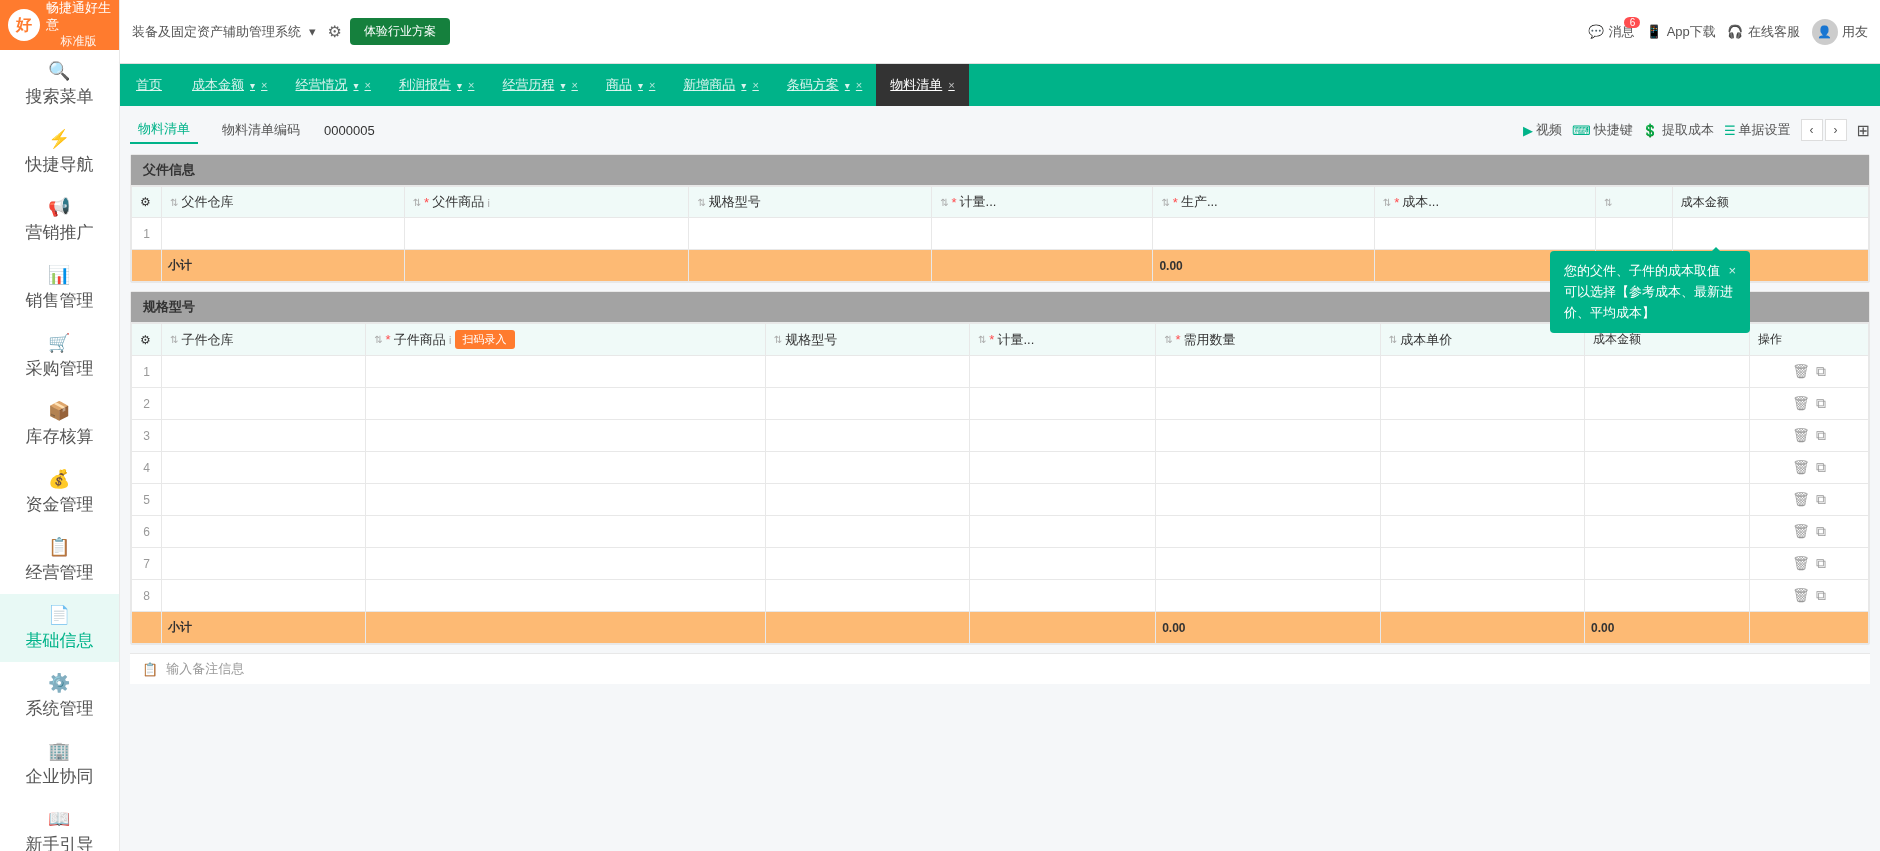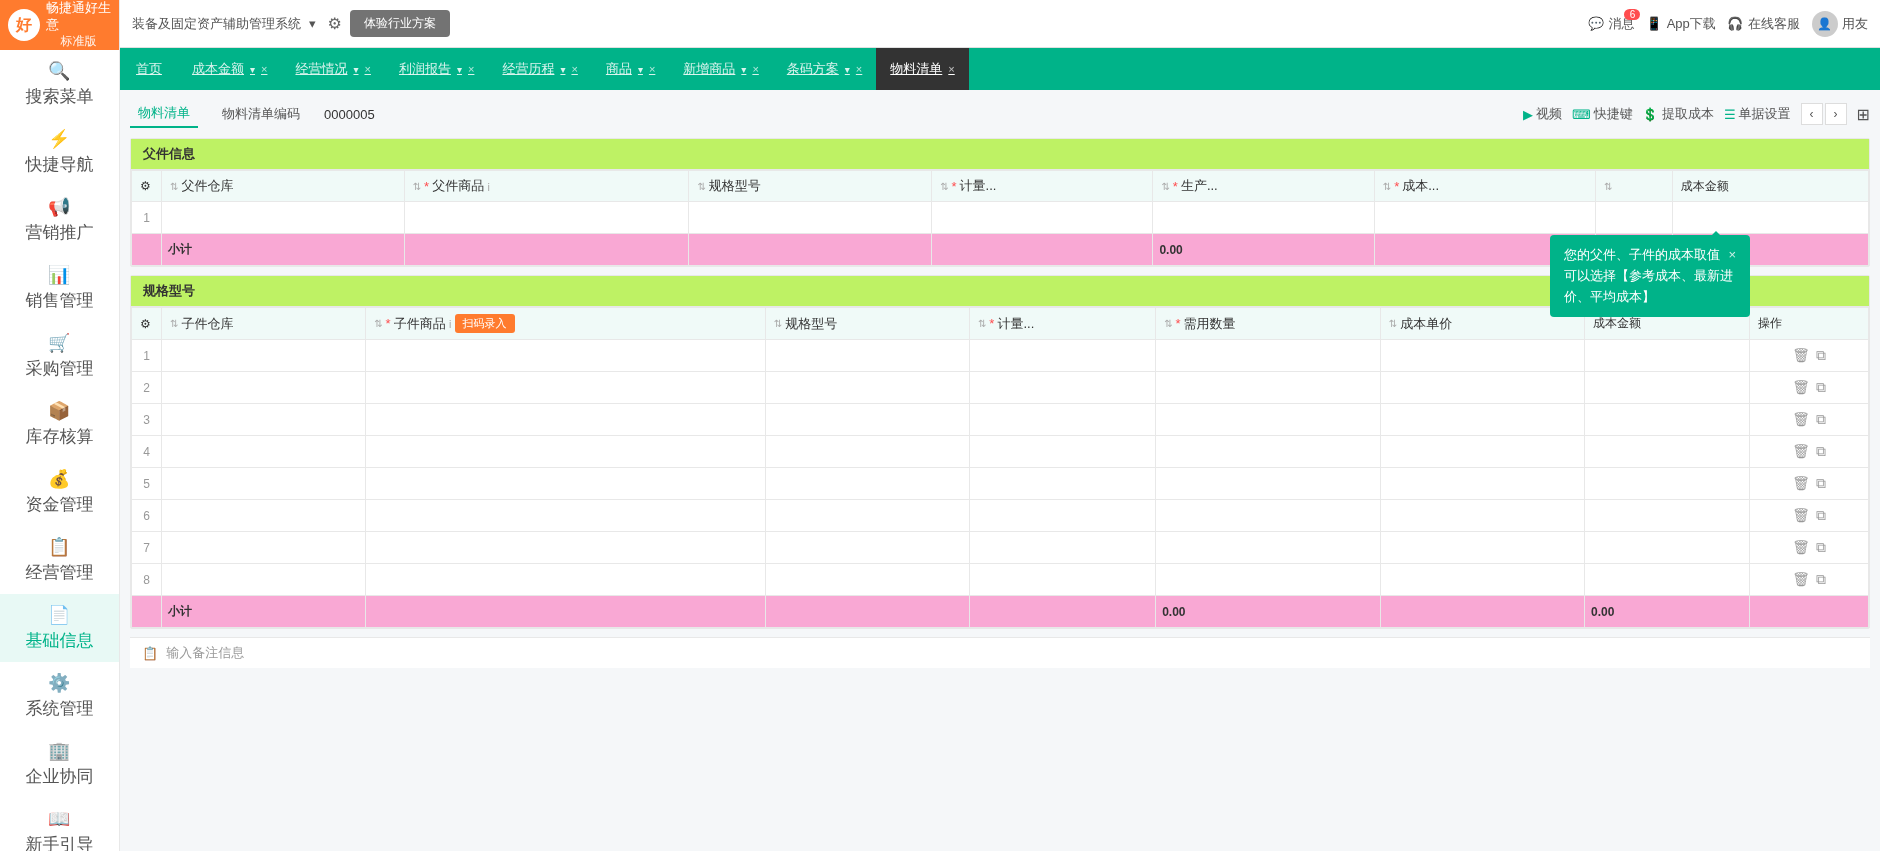--- a/index.html
+++ b/index.html
@@ -14,24 +14,24 @@
     .sidebar-nav { flex: 1; overflow-y: auto; }
     .sidebar-item { display: flex; flex-direction: column; align-items: center; padding: 10px 5px; cursor: pointer; color: #555; border-bottom: none; }
     .sidebar-item.active { background: #e8f9f5; color: #00b389; }
     .sidebar-item .icon { font-size: 18px; margin-bottom: 3px; }
     .sidebar-item .label { font-size: 17px; text-align: center; }
 
     
     .main { flex: 1; display: flex; flex-direction: column; overflow: hidden; }
 
     
-    .topbar { height: 48px; background: #fff; display: flex; align-items: center; padding: 0 12px; border-bottom: 1px solid #e0e0e0; gap: 8px; }
+    .topbar { height: 64px; background: #fff; display: flex; align-items: center; padding: 0 12px; border-bottom: 1px solid #e0e0e0; gap: 8px; }
     .topbar-system { color: #555; font-size: 13px; }
     .topbar-dropdown { color: #555; cursor: pointer; }
-    .topbar-btn { background: #737373; color: #fff; border: none; padding: 5px 14px; border-radius: 4px; cursor: pointer; font-size: 12px; }
+    .topbar-btn { background: #15803d; color: #fff; border: none; padding: 5px 14px; border-radius: 4px; cursor: pointer; font-size: 12px; }
     .topbar-settings-icon { color: #666; font-size: 16px; cursor: pointer; margin-left: 4px; }
     .topbar-right { display: flex; align-items: center; gap: 12px; margin-left: auto; }
     .topbar-right-item { display: flex; align-items: center; gap: 4px; color: #555; cursor: pointer; font-size: 12px; position: relative; }
     .badge { background: #ff4d4f; color: #fff; border-radius: 10px; font-size: 10px; padding: 0 4px; min-width: 16px; text-align: center; position: absolute; top: -6px; right: -6px; }
     .avatar-circle { width: 26px; height: 26px; background: #ccc; border-radius: 50%; display: flex; align-items: center; justify-content: center; color: #fff; font-size: 12px; }
 
     
     .nav-tabs { height: 42px; background: #00b389; display: flex; align-items: center; overflow-x: auto; flex-shrink: 0; }
     .nav-tab { padding: 0 14px; height: 42px; display: flex; align-items: center; color: rgba(255,255,255,0.85); cursor: pointer; white-space: nowrap; font-size: 13px; gap: 4px; flex-shrink: 0; text-decoration: underline; }
     .nav-tab.active { background: #333; color: #fff; }
@@ -49,27 +49,27 @@
     .sub-code { color: #333; font-size: 13px; }
     .sub-actions { margin-left: auto; display: flex; align-items: center; gap: 10px; }
     .sub-action { display: flex; align-items: center; gap: 3px; color: #555; font-size: 12px; cursor: pointer; }
     .sub-action .icon { color: #00b389; }
     .nav-arrows { display: flex; gap: 2px; }
     .nav-arrow { width: 22px; height: 22px; border: 1px solid #ddd; background: #fff; display: flex; align-items: center; justify-content: center; cursor: pointer; font-size: 12px; color: #555; }
     .grid-icon { font-size: 16px; color: #555; cursor: pointer; }
 
     
     .section { background: #fff; border: 1px solid #e8e8e8; margin-bottom: 8px; border-radius: 2px; }
-    .section-header { background: #bef264; padding: 6px 12px; font-weight: bold; color: #333; font-size: 13px; border-bottom: 1px solid #e8e8e8; }
+    .section-header { background: #a3a3a3; padding: 6px 12px; font-weight: bold; color: #333; font-size: 13px; border-bottom: 1px solid #e8e8e8; }
 
     
     .data-table { width: 100%; border-collapse: collapse; }
     .data-table th { background: #f0faf8; border: 1px solid #e8e8e8; padding: 6px 8px; font-size: 12px; color: #333; font-weight: normal; text-align: left; white-space: nowrap; }
     .data-table td { border: 1px solid #e8e8e8; padding: 4px 6px; font-size: 12px; color: #333; height: 32px; }
-    .data-table tr.subtotal td { background: #f9a8d4; font-weight: bold; color: #333; }
+    .data-table tr.subtotal td { background: #fdba74; font-weight: bold; color: #333; }
     .data-table .row-num { color: #999; text-align: center; width: 30px; }
     .data-table .col-amount { text-align: left; }
     .th-icon { display: inline-flex; align-items: center; gap: 3px; }
     .th-sort { color: #aaa; font-size: 10px; }
     .required { color: #ff4d4f; }
     .scan-btn { background: #ff7b2e; color: #fff; border: none; padding: 2px 8px; border-radius: 3px; font-size: 11px; cursor: pointer; }
     .action-icons { display: flex; gap: 6px; justify-content: center; }
     .action-icon { color: #999; cursor: pointer; font-size: 14px; }
 
     

